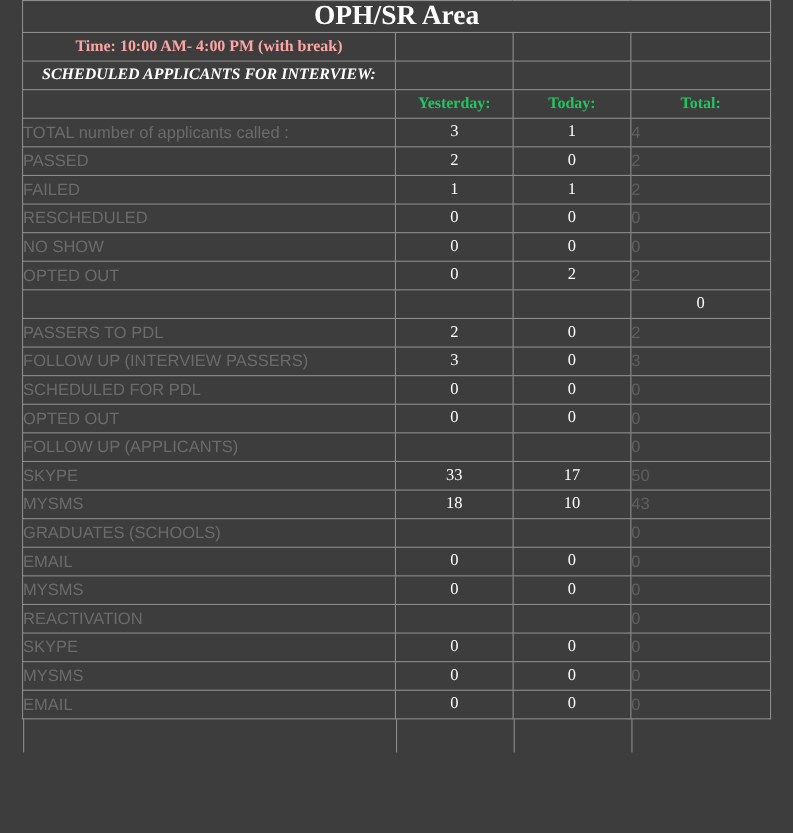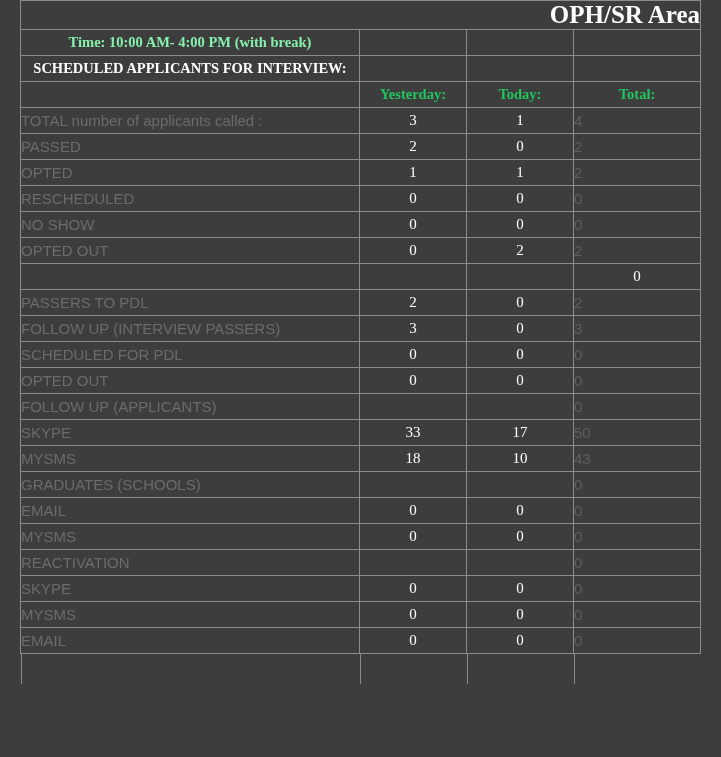--- a/index.html
+++ b/index.html
@@ -32,42 +32,43 @@
     height: 26px;
     box-sizing: border-box;
   }
   
   col.c1 { width: 339px; }
   col.c2 { width: 107px; }
   col.c3 { width: 107px; }
   col.c4 { width: 127px; }
 
   .title-cell {
-    text-align: right;
+    text-align: center;
     font-size: 25px;
     font-weight: bold;
     color: #ffffff;
     height: 42px;
     font-family: "Liberation Serif", serif;
   }
   .time-cell {
     text-align: center;
     font-size: 14.5px;
     font-weight: bold;
-    color: #86efac;
+    color: #fca5a5;
     height: 26px;
   }
   .sched-cell {
     text-align: center;
     font-size: 14.5px;
     font-weight: bold;
     color: #ffffff;
     height: 46px;
     line-height: 1.25;
     padding: 0 6px;
+    font-style: italic;
   }
   .hdr-cell {
     text-align: center;
     font-size: 14.5px;
     font-weight: bold;
     color: #22c55e;
     height: 24px;
   }
   .label-cell {
     text-align: left;
@@ -153,21 +154,21 @@
         <td class="num-cell">1</td>
         <td class="total-cell">4</td>
       </tr>
       <tr>
         <td class="label-cell">PASSED</td>
         <td class="num-cell">2</td>
         <td class="num-cell">0</td>
         <td class="total-cell">2</td>
       </tr>
       <tr>
-        <td class="label-cell">OPTED</td>
+        <td class="label-cell">FAILED</td>
         <td class="num-cell">1</td>
         <td class="num-cell">1</td>
         <td class="total-cell">2</td>
       </tr>
       <tr>
         <td class="label-cell">RESCHEDULED</td>
         <td class="num-cell">0</td>
         <td class="num-cell">0</td>
         <td class="total-cell">0</td>
       </tr>

